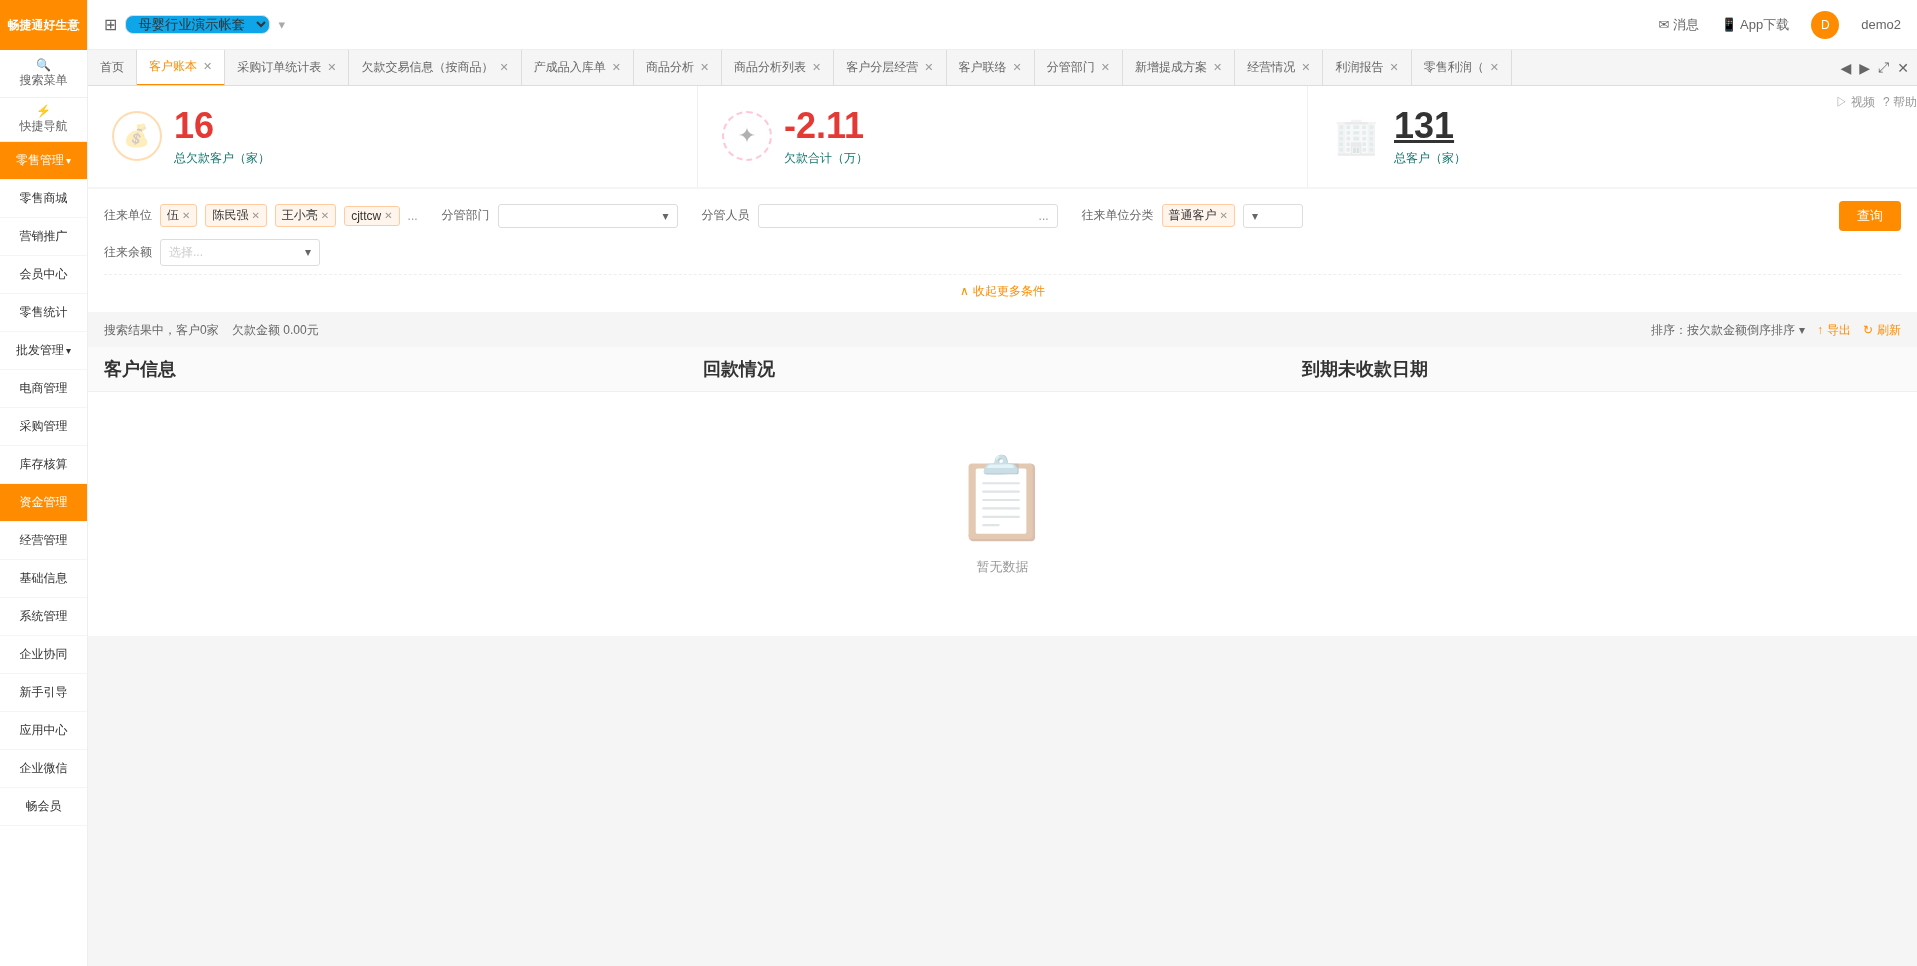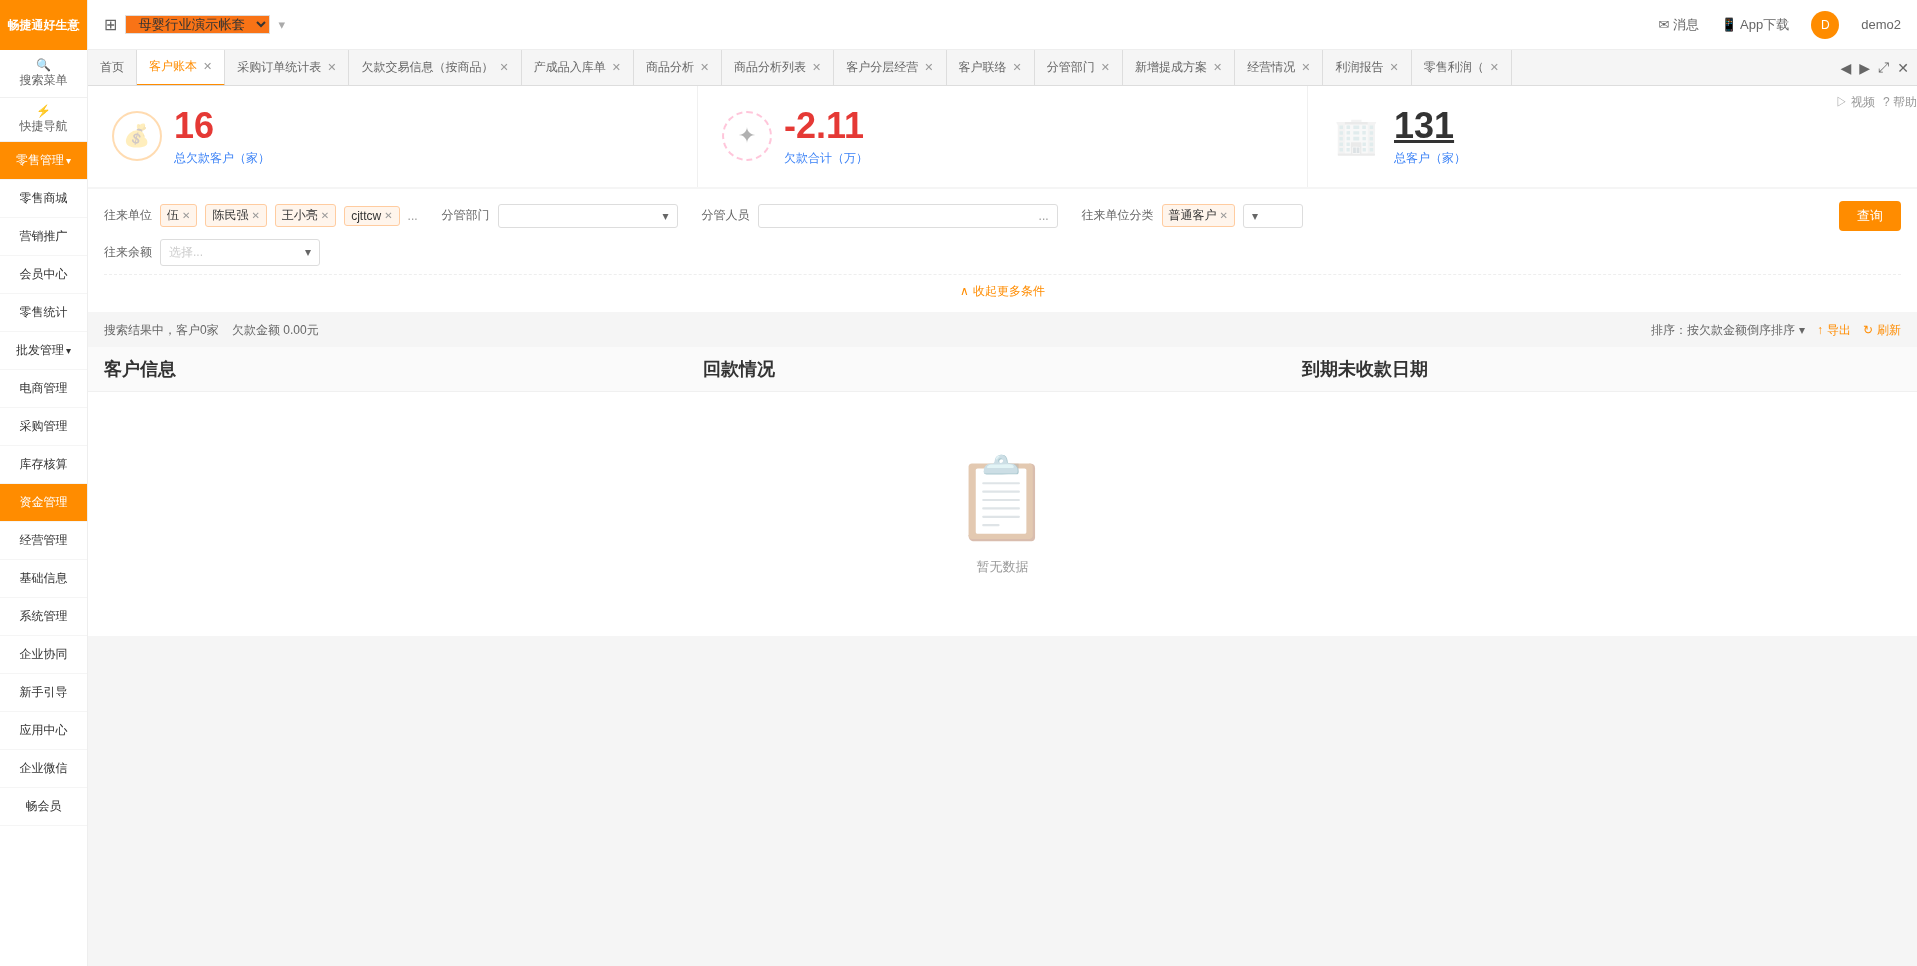--- a/index.html
+++ b/index.html
@@ -13,42 +13,42 @@
     .sidebar-item { padding: 10px 0; text-align: center; color: #333; font-size: 12px; cursor: pointer; border-bottom: 1px solid #f5f5f5; }
     .sidebar-item.active { background: #ff8c00; color: #fff; }
     .sidebar-item.has-sub { display: flex; align-items: center; justify-content: center; gap: 2px; }
 
     
     .main { flex: 1; display: flex; flex-direction: column; overflow: hidden; }
 
     
     .top-header { height: 50px; background: #fff; display: flex; align-items: center; justify-content: space-between; padding: 0 16px; border-bottom: 1px solid #eee; flex-shrink: 0; }
     .top-header-left { display: flex; align-items: center; gap: 8px; color: #666; font-size: 13px; }
-    .top-header-select { border: 1px solid #ddd; border-radius: 0; padding: 0 8px; color: #333; background: #f97316; cursor: pointer; }
+    .top-header-select { border: 1px solid #ddd; border-radius: 8px; padding: 0 8px; color: #333; background: #0ea5e9; cursor: pointer; }
     .top-header-right { display: flex; align-items: center; gap: 22px; color: #666; font-size: 13px; }
     .top-header-right span { cursor: pointer; }
 
     
     .tab-bar { height: 36px; background: #f5f5f5; display: flex; align-items: center; border-bottom: 1px solid #ddd; flex-shrink: 0; overflow: hidden; }
     .tab { padding: 0 12px; height: 36px; display: flex; align-items: center; gap: 4px; cursor: pointer; font-size: 12px; color: #666; white-space: nowrap; border-right: 1px solid #ddd; }
     .tab.active { background: #fff; color: #ff8c00; border-bottom: 2px solid #ff8c00; }
     .tab .tab-close { color: #999; font-size: 11px; margin-left: 2px; }
     .tab-actions { display: flex; align-items: center; margin-left: auto; padding-right: 4px; }
     .tab-actions span { cursor: pointer; padding: 0 4px; color: #666; font-size: 14px; }
 
     
     .content { flex: 1; overflow: auto; background: #f5f5f5; }
 
     
     .stats-row { display: flex; background: #fff; margin-bottom: 2px; }
     .stat-card { flex: 1; padding: 20px 24px; display: flex; flex-direction: column; align-items: flex-start; border-right: 1px solid #f0f0f0; position: relative; }
     .stat-card:last-child { border-right: none; }
     .stat-value-red { font-size: 36px; font-weight: bold; color: #e53935; line-height: 1.1; }
     .stat-value-dark { font-size: 36px; font-weight: bold; color: #333; text-decoration: underline; line-height: 1.1; }
-    .stat-label { font-size: 12px; color: #3b82f6; margin-top: 4px; }
+    .stat-label { font-size: 12px; color: #0f766e; margin-top: 4px; }
     .stat-help { position: absolute; top: 8px; right: 0; display: flex; gap: 8px; font-size: 12px; color: #999; cursor: pointer; }
 
     
     .filter-section { background: #fff; padding: 12px 16px; margin-bottom: 2px; }
     .filter-row { display: flex; align-items: center; gap: 8px; margin-bottom: 8px; flex-wrap: wrap; }
     .filter-label { color: #666; font-size: 12px; white-space: nowrap; }
     .filter-tag { background: #fff5ec; border: 1px solid #ffcca0; border-radius: 3px; padding: 2px 6px; font-size: 12px; color: #333; display: flex; align-items: center; gap: 3px; }
     .filter-tag .remove { color: #999; cursor: pointer; font-size: 10px; }
     .filter-more { color: #999; cursor: pointer; font-size: 12px; }
     .filter-select { border: 1px solid #ddd; border-radius: 3px; padding: 4px 8px; font-size: 12px; color: #666; background: #fff; cursor: pointer; min-width: 120px; display: flex; align-items: center; justify-content: space-between; }

